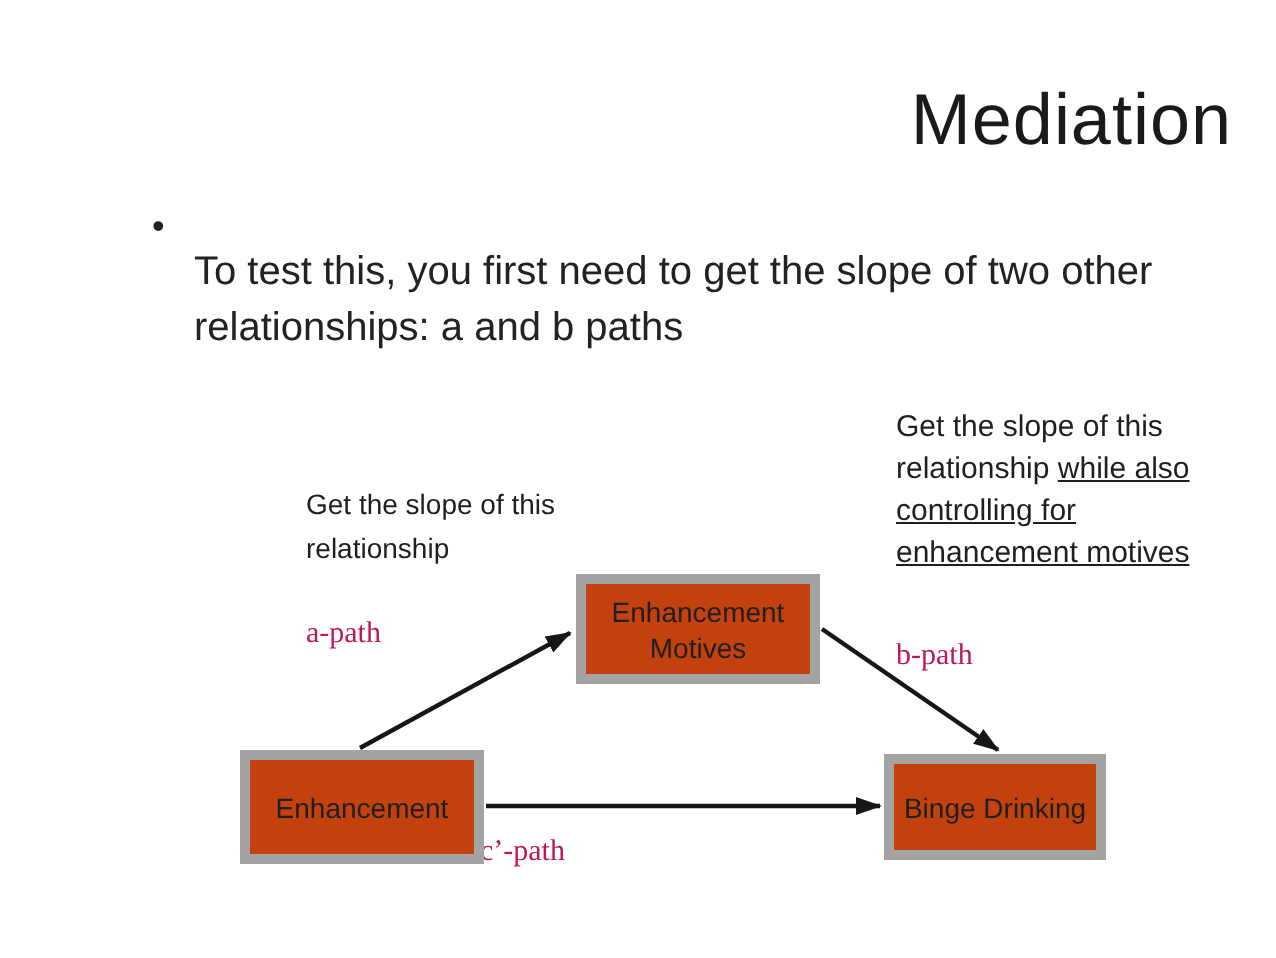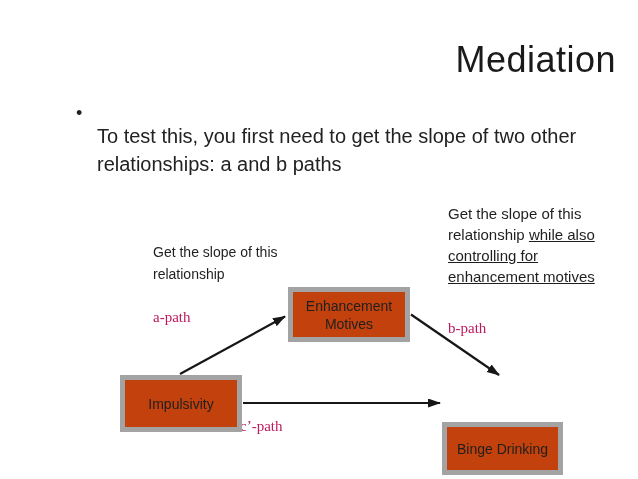--- a/index.html
+++ b/index.html
@@ -89,21 +89,21 @@
     align-items: center;
     justify-content: center;
     text-align: center;
     font-size: 14px;
     line-height: 18px;
     color: #1f1f1f;
     padding: 2px;
   }
   .box-mediator  { left: 288px; top: 287px; width: 122px; height: 55px; }
   .box-predictor { left: 120px; top: 375px; width: 122px; height: 57px; }
-  .box-outcome   { left: 442px; top: 377px; width: 121px; height: 53px; margin-top: 45px; }
+  .box-outcome   { left: 442px; top: 377px; width: 111px; height: 53px; }
   .arrows {
     position: absolute;
     left: 0;
     top: 0;
     width: 638px;
     height: 479px;
     pointer-events: none;
   }
 </style>
 </head>
@@ -120,21 +120,21 @@
 
   <div class="note note-a">Get the slope of this relationship</div>
 
   <div class="note note-b"><span>Get the slope of this relationship </span><span class="u">while also controlling for enhancement motives</span></div>
 
   <div class="path-label label-a">a-path</div>
   <div class="path-label label-b">b-path</div>
   <div class="path-label label-c">c’-path</div>
 
   <div class="dbox box-mediator">Enhancement Motives</div>
-  <div class="dbox box-predictor">Impulsivity</div>
+  <div class="dbox box-predictor">Enhancement</div>
   <div class="dbox box-outcome">Binge Drinking</div>
 
   <svg class="arrows" viewBox="0 0 638 479" xmlns="http://www.w3.org/2000/svg">
     <defs>
       <marker id="arrow" markerUnits="userSpaceOnUse" markerWidth="14" markerHeight="10" refX="12" refY="4.5" orient="auto">
         <path d="M0,0 L13,4.5 L0,9 Z" fill="#161616"></path>
       </marker>
     </defs>
     <line x1="180" y1="374" x2="285" y2="316.5" stroke="#161616" stroke-width="2.2" marker-end="url(#arrow)"></line>
     <line x1="411" y1="314.5" x2="499" y2="375" stroke="#161616" stroke-width="2.2" marker-end="url(#arrow)"></line>

